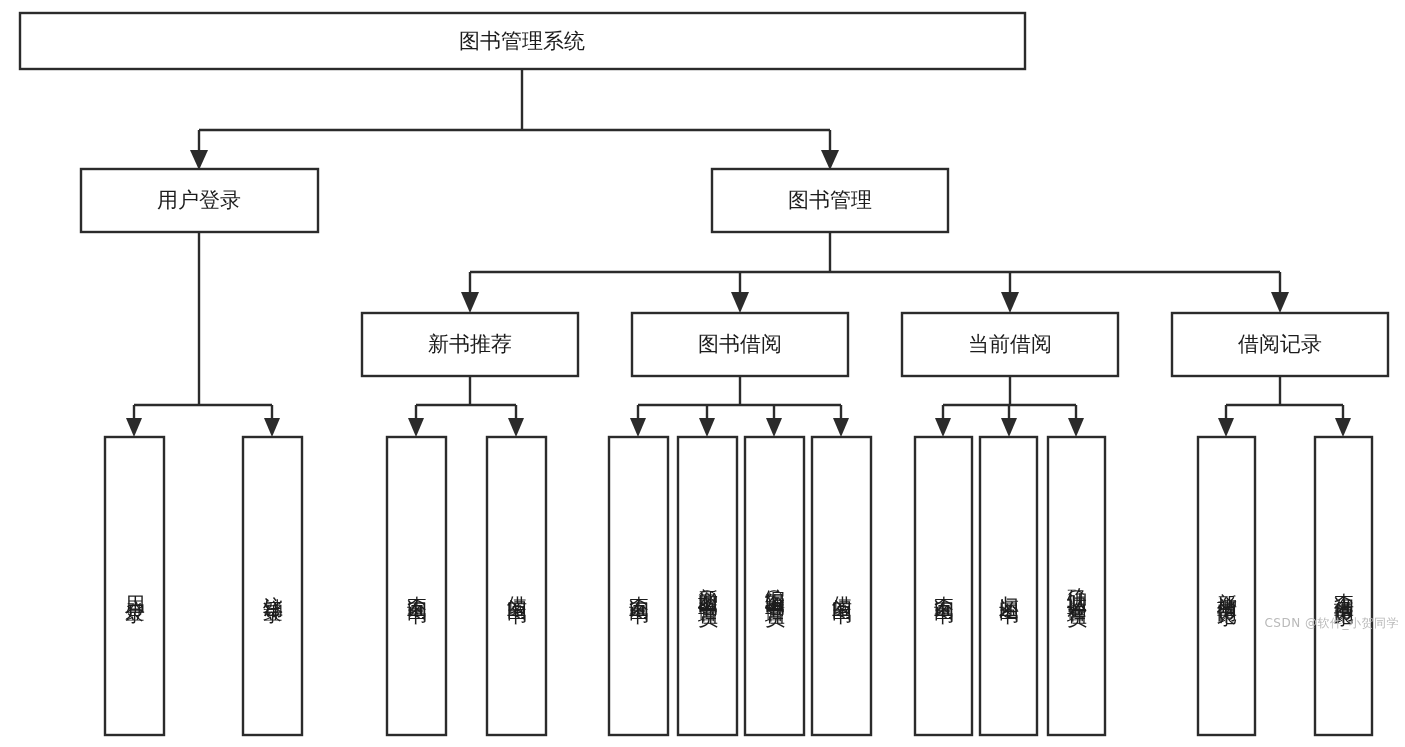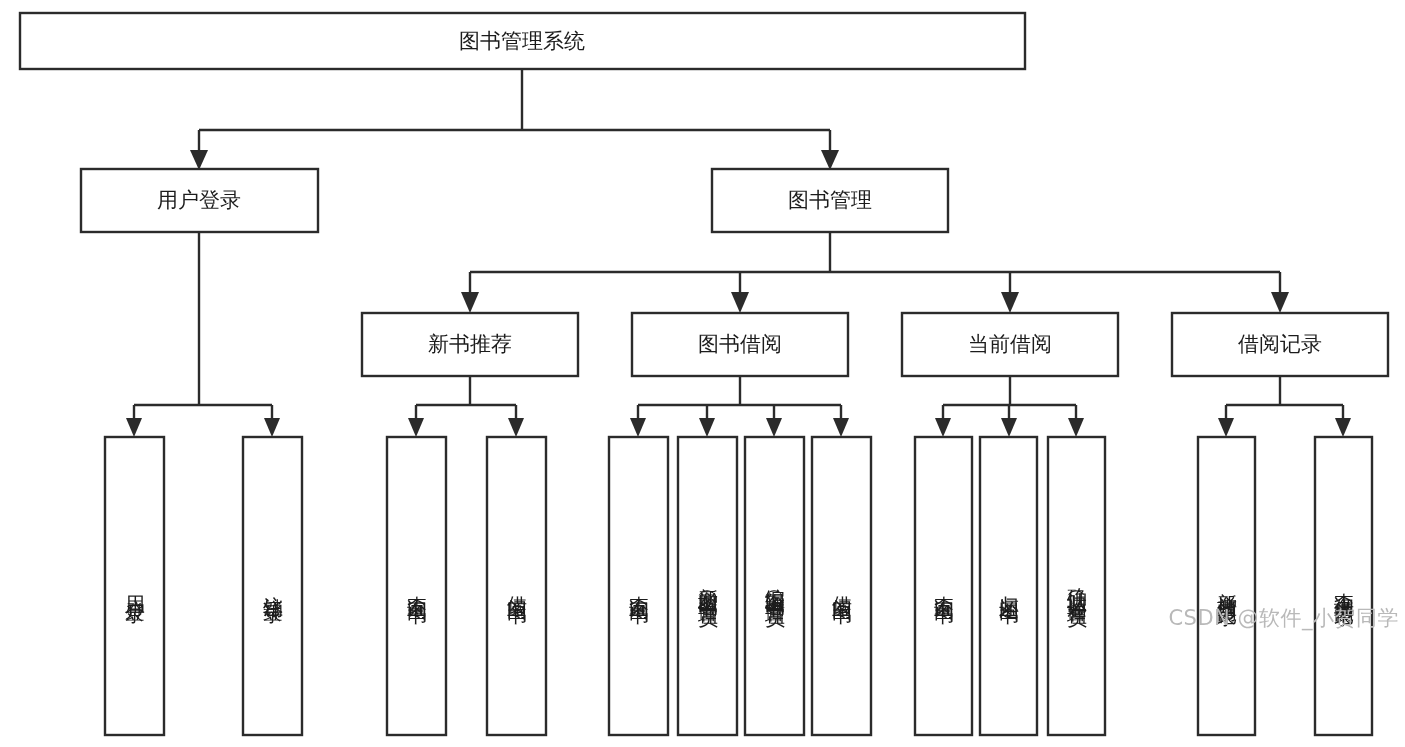--- a/index.html
+++ b/index.html
@@ -58,21 +58,21 @@
     text-orientation: upright;
     letter-spacing: 3px;
     dominant-baseline: middle;
     text-anchor: middle;
   }
   .watermark-text {
     position: absolute;
     right: 6px;
     bottom: 6px;
     font-family: "DejaVu Sans", "Liberation Sans", sans-serif;
-    font-size: 21px;
+    font-size: 12px;
     color: #b9b9b9;
     white-space: nowrap;
     letter-spacing: 0.5px;
     pointer-events: none;
   }
 </style>
 </head>
 <body>
 
 <div id="diagram-root">

